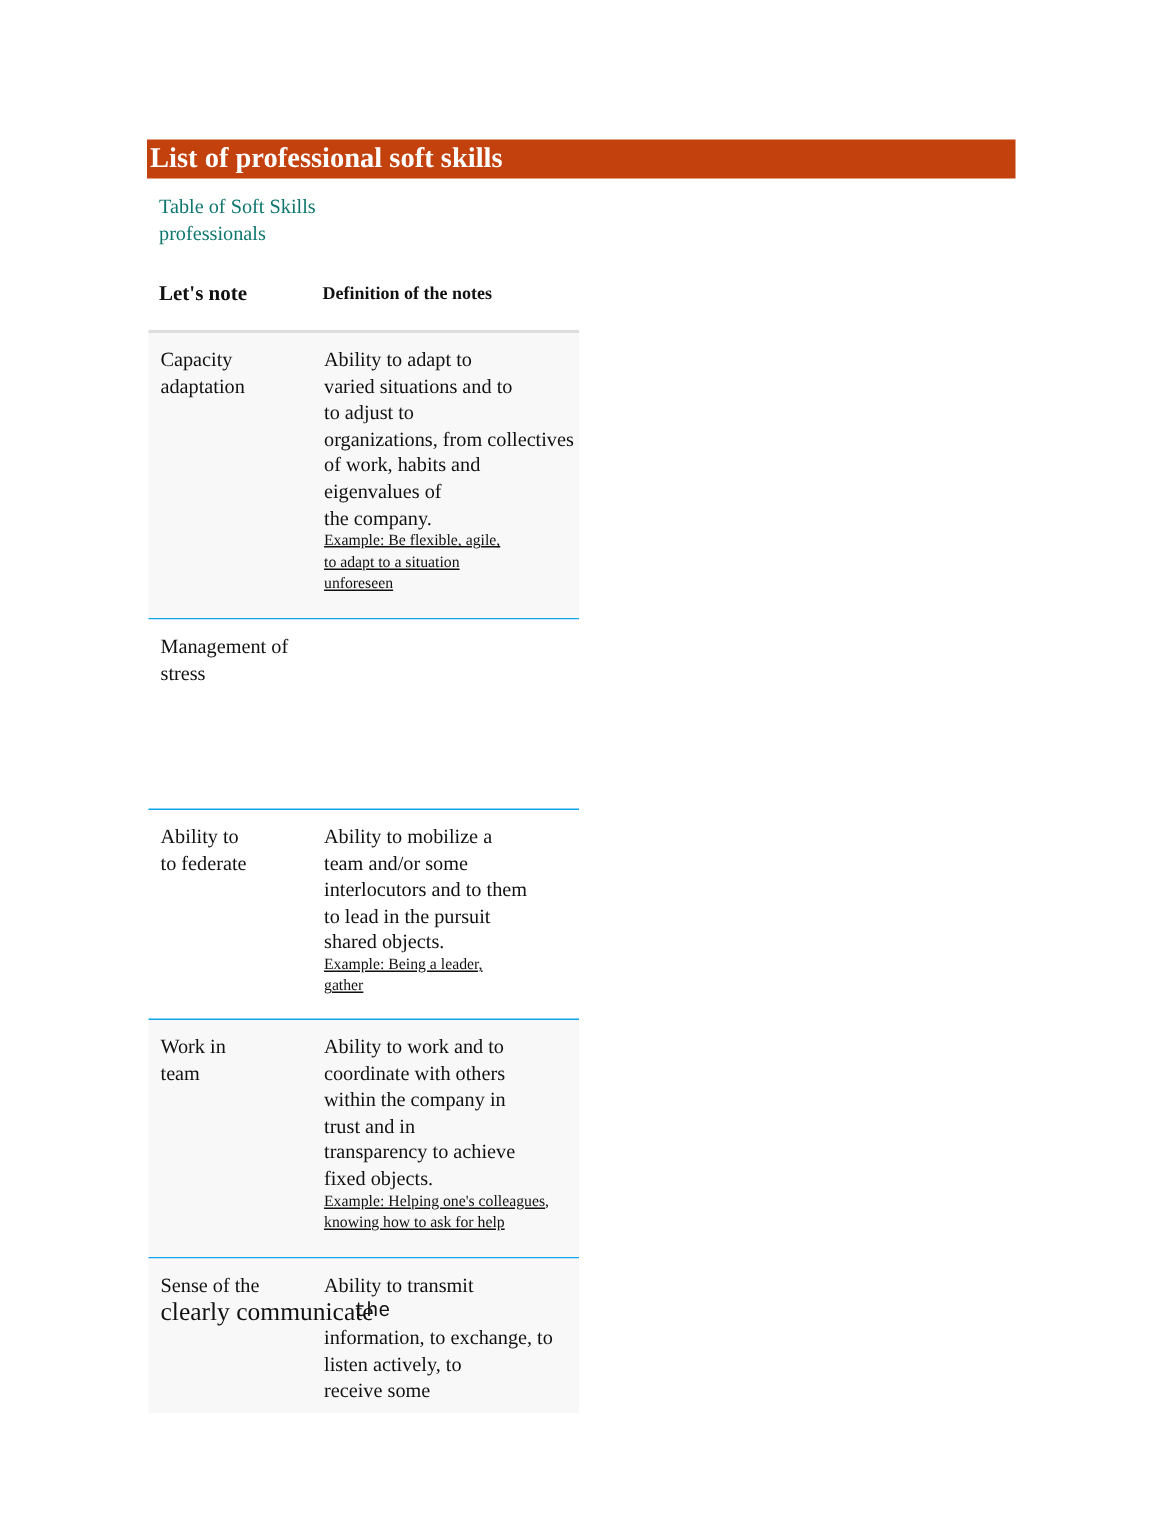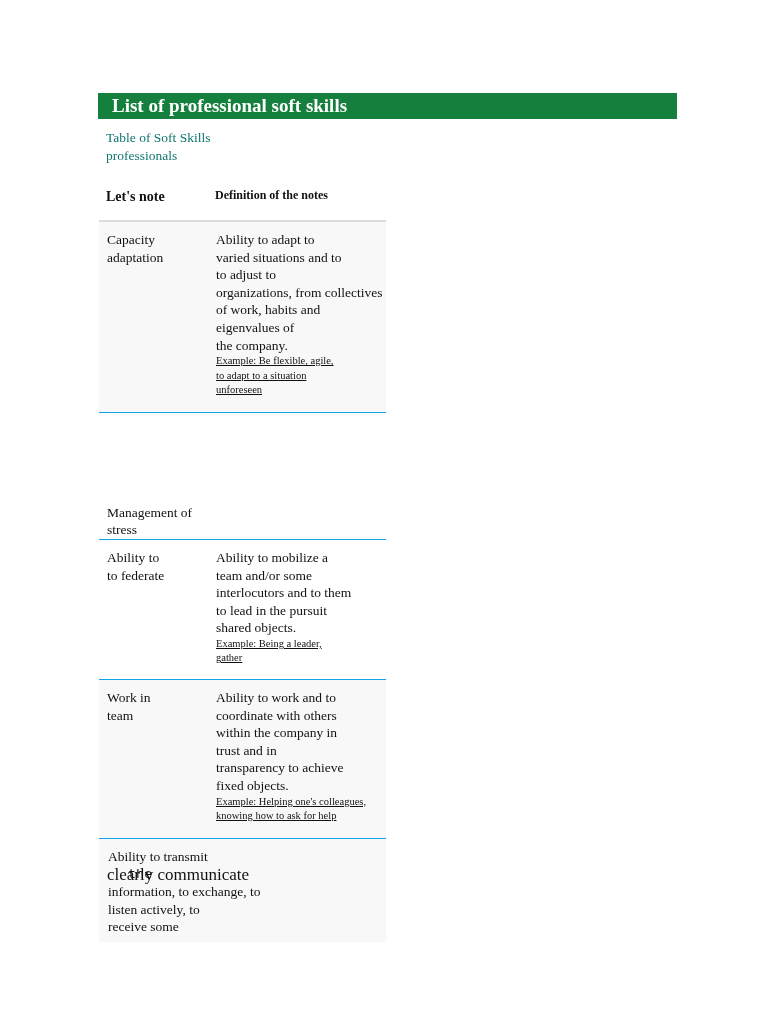--- a/index.html
+++ b/index.html
@@ -14,26 +14,26 @@
       overflow: hidden;
       font-family: "Liberation Serif", "DejaVu Serif", serif;
       color: #111111;
     }
     .title-bar {
       position: absolute;
       left: 98px;
       top: 93px;
       width: 579px;
       height: 26px;
-      background: #15803d;
+      background: #c2410c;
       color: #ffffff;
       font-weight: bold;
       font-size: 19px;
       line-height: 26px;
-      padding-left: 14px;
+      padding-left: 2px;
       box-sizing: border-box;
       white-space: nowrap;
     }
     .caption {
       position: absolute;
       left: 106px;
       top: 129px;
       width: 140px;
       font-size: 13.5px;
       line-height: 18px;
@@ -139,21 +139,21 @@
       <span class="line">organizations, from collectives</span>
       <span class="line">of work, habits and</span>
       <span class="line">eigenvalues of</span>
       <span class="line">the company.</span>
       <span class="example">Example: Be flexible, agile,</span>
       <span class="example">to adapt to a situation</span>
       <span class="example">unforeseen</span>
     </div>
   </div>
 
-  <div class="row white" style="height:126px;align-items:flex-end;">
+  <div class="row white" style="height:126px;">
     <div class="cell-note">
       <span class="line">Management of</span>
       <span class="line">stress</span>
     </div>
   </div>
 
   <div class="row white" style="height:139px;">
     <div class="cell-note">
       <span class="line">Ability to</span>
       <span class="line">to federate</span>
@@ -180,20 +180,23 @@
       <span class="line">within the company in</span>
       <span class="line">trust and in</span>
       <span class="line">transparency to achieve</span>
       <span class="line">fixed objects.</span>
       <span class="example">Example: Helping one's colleagues,</span>
       <span class="example">knowing how to ask for help</span>
     </div>
   </div>
 
   <div class="row alt last" style="height:103px;">
+    <div class="cell-note">
+      <span class="line">Sense of the</span>
+    </div>
     <span class="overflow-note">clearly communicate</span>
     <div class="cell-def">
       <span class="line">Ability to transmit</span>
       <span class="line" style="padding-left:20px;font-family:Liberation Mono, monospace;">the</span>
       <span class="line">information, to exchange, to</span>
       <span class="line">listen actively, to</span>
       <span class="line">receive some</span>
     </div>
   </div>
 </div>

